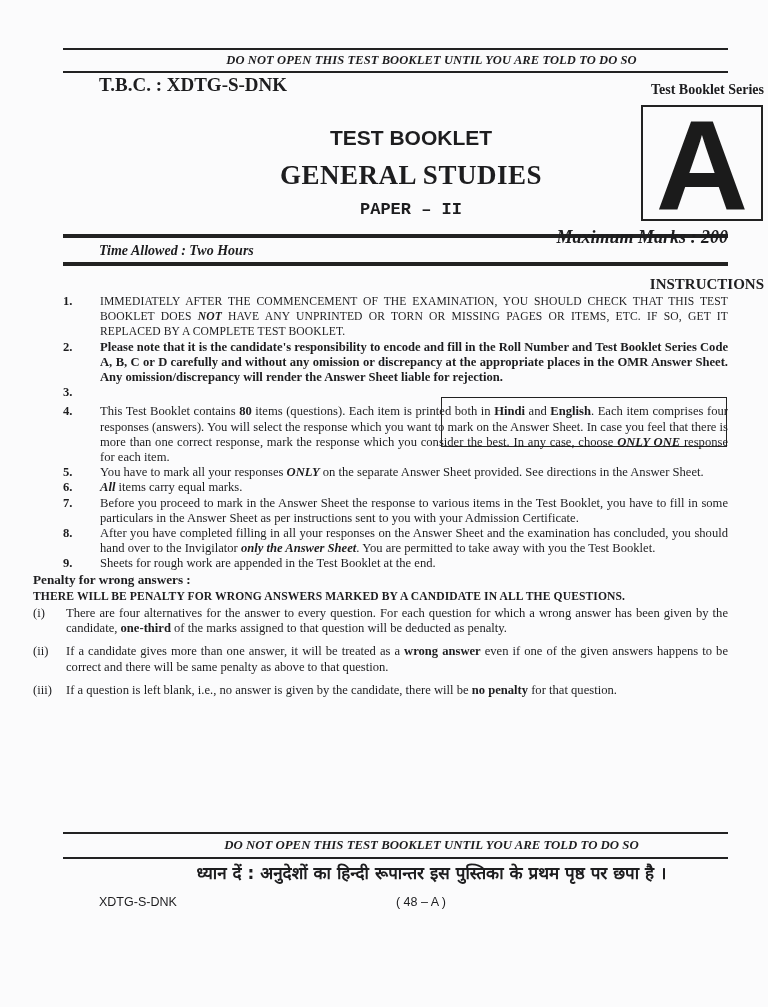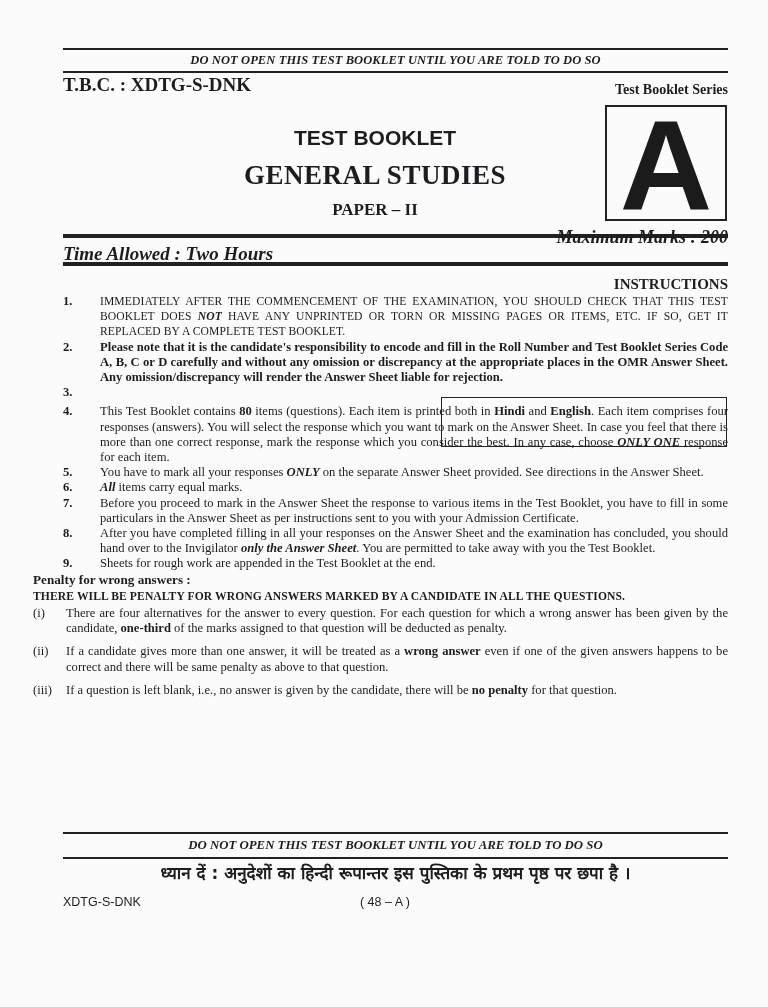--- a/index.html
+++ b/index.html
@@ -1,30 +1,30 @@
 <!DOCTYPE html>
 <html><head>
 <meta charset="utf-8">
 <style>
   * { box-sizing: border-box; margin: 0; padding: 0; }
   html, body { width: 768px; height: 1007px; background: #fbfbfc; overflow: hidden; }
   body { position: relative; font-family: "DejaVu Serif", "Liberation Serif", serif; color: #1d1d1f; }
-  .abs { position: absolute; }
+  .abs { position: absolute; margin-left: 36px; }
   .rule { position: absolute; left: 63px; width: 665px; background: #222; }
   .thin { height: 2px; }
   .thick { height: 4px; }
   .top-notice { left: 63px; width: 665px; text-align: center; font-style: italic; font-weight: bold; font-size: 12.5px; font-family: "Liberation Serif", serif; letter-spacing: 0.1px; }
   .tbc { left: 63px; top: 74px; font-size: 19px; font-weight: bold; font-family: "Liberation Serif", serif; }
   .series-label { left: 580px; top: 82px; font-size: 14px; font-weight: bold; font-family: "Liberation Serif", serif; width: 148px; text-align: right; }
   .series-box { left: 605px; top: 105px; width: 122px; height: 116px; border: 2px solid #222; display: flex; align-items: center; justify-content: center; }
   .series-letter { font-family: "Liberation Sans", sans-serif; font-weight: bold; font-size: 128px; line-height: 1; margin-top: 6px; color: #1b1b1b; }
   .title1 { left: 240px; width: 270px; top: 126px; text-align: center; font-family: "Liberation Sans", sans-serif; font-weight: bold; font-size: 21px; }
   .title2 { left: 200px; width: 350px; top: 160px; text-align: center; font-family: "Liberation Serif", serif; font-weight: bold; font-size: 27px; letter-spacing: 0.5px; }
-  .title3 { left: 240px; width: 270px; top: 200px; text-align: center; font-family: Liberation Serif, serif; font-weight: bold; font-size: 17px; }
-  .time-allowed { left: 63px; top: 243px; font-style: italic; font-weight: bold; font-size: 19px; font-family: "Liberation Serif", serif; }
+  .title3 { left: 240px; width: 270px; top: 200px; text-align: center; font-family: Liberation Mono, monospace; font-weight: bold; font-size: 17px; }
+  .time-allowed { left: 63px; top: 243px; font-style: italic; font-weight: bold; font-size: 14px; font-family: "Liberation Serif", serif; }
   .max-marks { right: 40px; top: 227px; font-style: italic; font-weight: bold; font-size: 18px; font-family: "Liberation Serif", serif; }
   .instr-heading { left: 63px; width: 665px; top: 276px; text-align: right; font-weight: bold; font-size: 15px; font-family: "Liberation Serif", serif; }
 
   .list { position: absolute; left: 33px; width: 695px; top: 294px; font-family: "Liberation Serif", serif; font-size: 12.6px; line-height: 15.2px; }
   .item { display: flex; margin-bottom: 0px; }
   .num { width: 67px; padding-left: 30px; font-weight: bold; flex-shrink: 0; }
   .txt { flex: 1; text-align: justify; }
   .caps { font-size: 11.6px; letter-spacing: 0.1px; }
   .b { font-weight: bold; }
   .bi { font-weight: bold; font-style: italic; }

